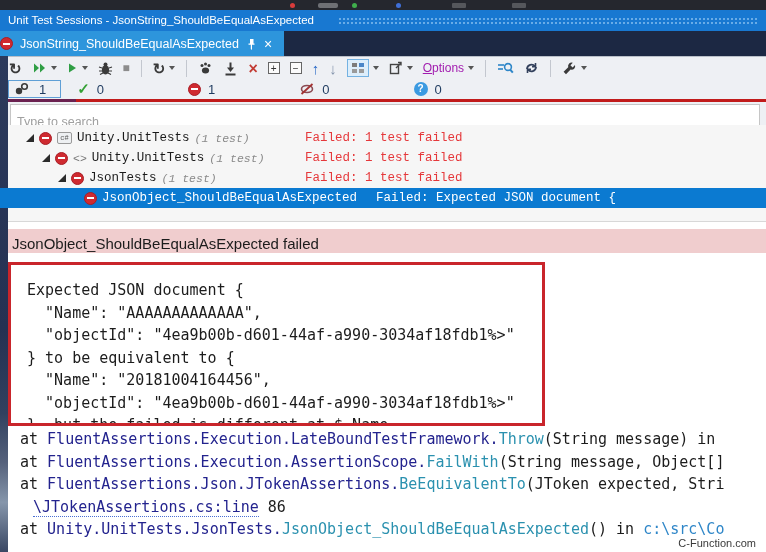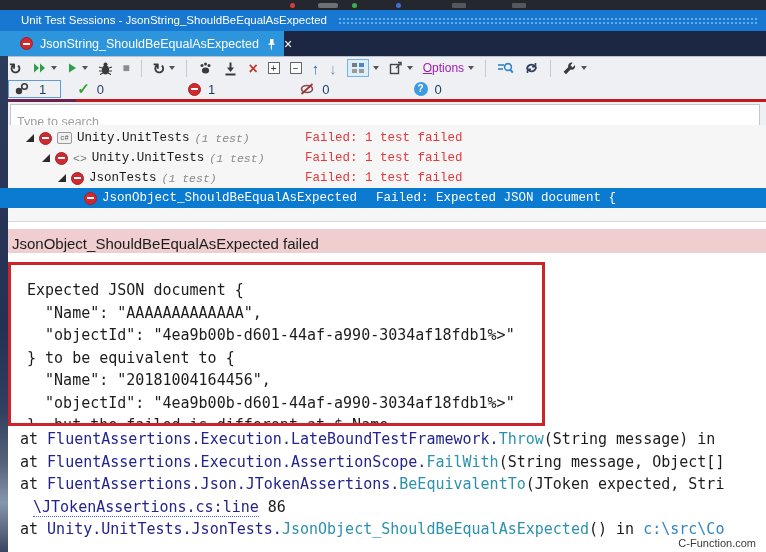--- a/index.html
+++ b/index.html
@@ -5,29 +5,29 @@
   html,body{margin:0;padding:0;background:#888;}
   #screen{position:relative;width:766px;height:552px;overflow:hidden;background:#fff;
           font-family:"Liberation Sans",sans-serif;-webkit-font-smoothing:antialiased;}
 
   
   #top-strip{position:absolute;left:0;top:0;width:766px;height:10px;background:#25272e;}
   #top-strip .dot{position:absolute;top:3px;width:5px;height:5px;border-radius:50%;}
 
   
   #titlebar{position:absolute;left:0;top:10px;width:766px;height:21px;background:#1878d1;
-            color:#fff;font-size:11.5px;line-height:21px;padding-left:21px;box-sizing:border-box;}
+            color:#fff;font-size:11.5px;line-height:21px;padding-left:8px;box-sizing:border-box;}
   #titlebar .grip{position:absolute;left:338px;right:8px;top:7px;height:8px;
       background-image:radial-gradient(circle,rgba(170,215,250,.55) 1px,transparent 1.3px);
       background-size:4px 4px;}
 
   
   #tabrow{position:absolute;left:0;top:31px;width:766px;height:25px;background:#1c2843;}
   .tab{position:absolute;left:0;top:0;height:25px;width:284px;background:#2d95dc;color:#fff;
-       display:flex;align-items:center;gap:7px;padding:0 20px;box-sizing:border-box;font-size:12.5px;}
+       display:flex;align-items:center;gap:7px;padding:0 0;box-sizing:border-box;font-size:12.5px;}
   .fail-ic{width:13px;height:13px;border-radius:50%;background:#cf2a30;border:1px solid #a91e26;
            box-sizing:border-box;flex:0 0 auto;}
   .fail-ic::after{content:"";display:block;width:7px;height:2px;background:#fff;margin:4.5px auto 0;}
   .tab .lbl{white-space:nowrap;}
   .tab .xglyph{font-size:14px;line-height:14px;color:#fff;cursor:default;}
 
   
   #toolbar{position:absolute;left:0;top:56px;width:766px;height:23px;background:#eef0f4;
            border-top:1px solid #b9bfc9;box-sizing:border-box;display:flex;align-items:center;
            padding-left:8px;gap:8px;}

